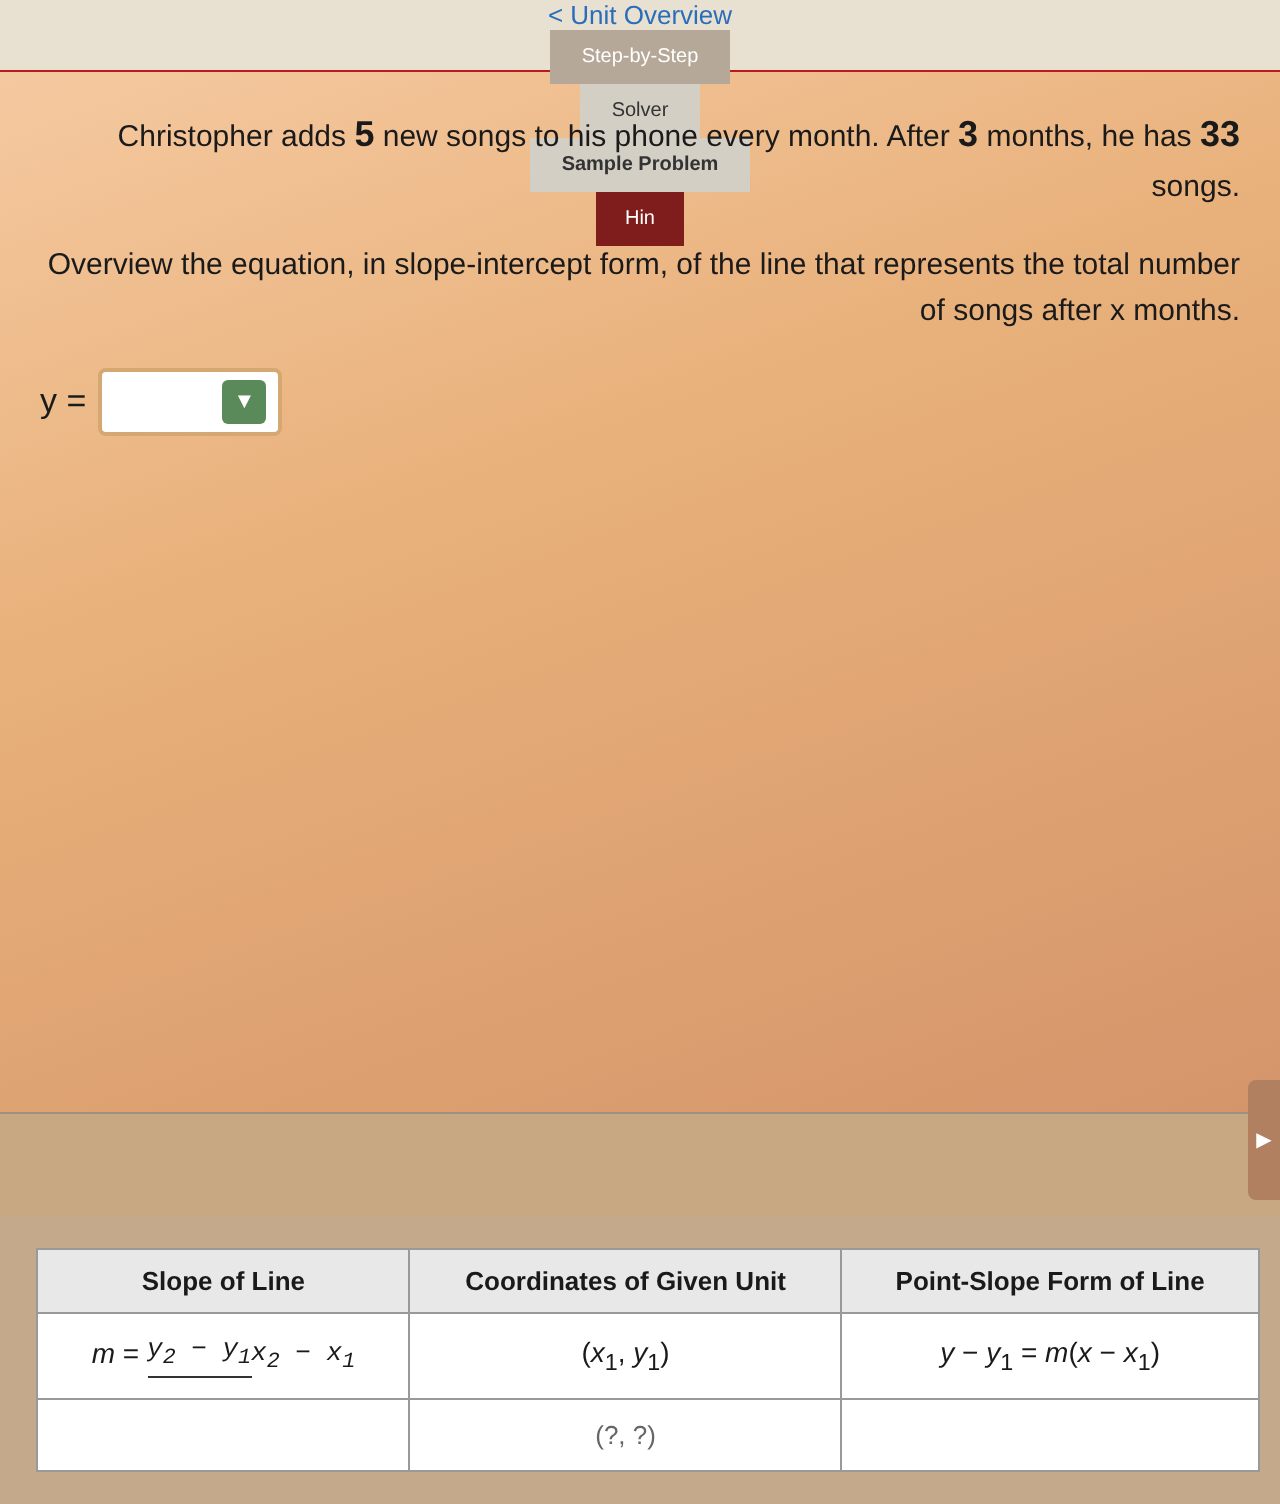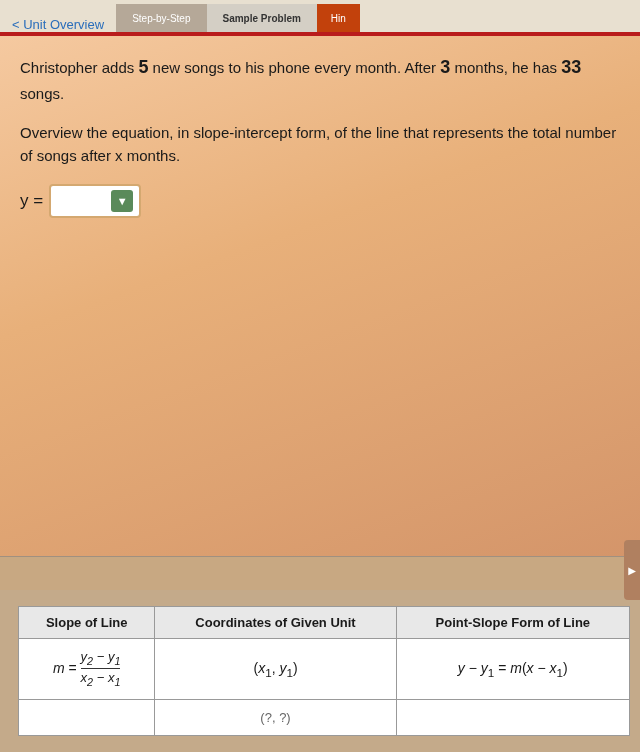--- a/index.html
+++ b/index.html
@@ -8,25 +8,26 @@
       width: 640px;
       height: 752px;
       font-family: Arial, sans-serif;
       overflow: hidden;
       background: #c8a882;
     }
 
     
     .nav-bar {
       display: flex;
-      align-items: flex-end;
+      align-items: center;
       background: #e8e0d0;
-      border-bottom: 4px solid #b91c1c;
+      border-bottom: 1px solid #b91c1c;
       padding: 0;
       height: 36px;
+      flex-direction: column;
     }
 
     .nav-back {
       color: #2a6ebb;
       font-size: 13px;
       padding: 0 12px;
       cursor: pointer;
       white-space: nowrap;
     }
 
@@ -48,37 +49,38 @@
     .nav-tab-solver {
       background: #d4cfc5;
     }
 
     .nav-tab-sample {
       background: #d4cfc5;
       font-weight: bold;
     }
 
     .nav-tab-hint {
-      background: #c2410c;
+      background: #7f1d1d;
       color: #fff;
       padding: 8px 14px;
     }
 
     
     .main-content {
       background: linear-gradient(160deg, #f5c9a0 0%, #e8b07a 40%, #d4956a 100%);
       padding: 18px 20px 16px 20px;
       min-height: 520px;
     }
 
     .problem-text {
       font-size: 15px;
       color: #1a1a1a;
       line-height: 1.55;
       margin-bottom: 16px;
+      text-align: right;
     }
 
     .problem-text .num {
       font-size: 18px;
       font-weight: bold;
     }
 
     .equation-row {
       display: flex;
       align-items: center;
@@ -159,24 +161,25 @@
       vertical-align: middle;
     }
 
     .formula-cell {
       font-size: 14px;
       color: #1a1a1a;
     }
 
     .formula-cell .fraction {
       display: inline-flex;
-      flex-direction: column;
+      flex-direction: row;
       align-items: center;
       vertical-align: middle;
       font-size: 13px;
+      font-family: Liberation Mono, monospace;
     }
 
     .fraction .numerator {
       border-bottom: 1px solid #333;
       padding-bottom: 1px;
       line-height: 1.2;
     }
 
     .fraction .denominator {
       padding-top: 1px;
@@ -212,20 +215,21 @@
       align-items: center;
       justify-content: center;
     }
   </style>
 </head>
 <body>
 
 <div class="nav-bar">
   <span class="nav-back">&lt; Unit Overview</span>
   <button class="nav-tab active">Step-by-Step</button>
+  <button class="nav-tab nav-tab-solver">Solver</button>
   <button class="nav-tab nav-tab-sample">Sample Problem</button>
   <button class="nav-tab nav-tab-hint">Hin</button>
 </div>
 
 <div class="main-content">
   <p class="problem-text">
     Christopher adds <span class="num">5</span> new songs to his phone every month. After <span class="num">3</span>
     months, he has <span class="num">33</span> songs.
   </p>
 

